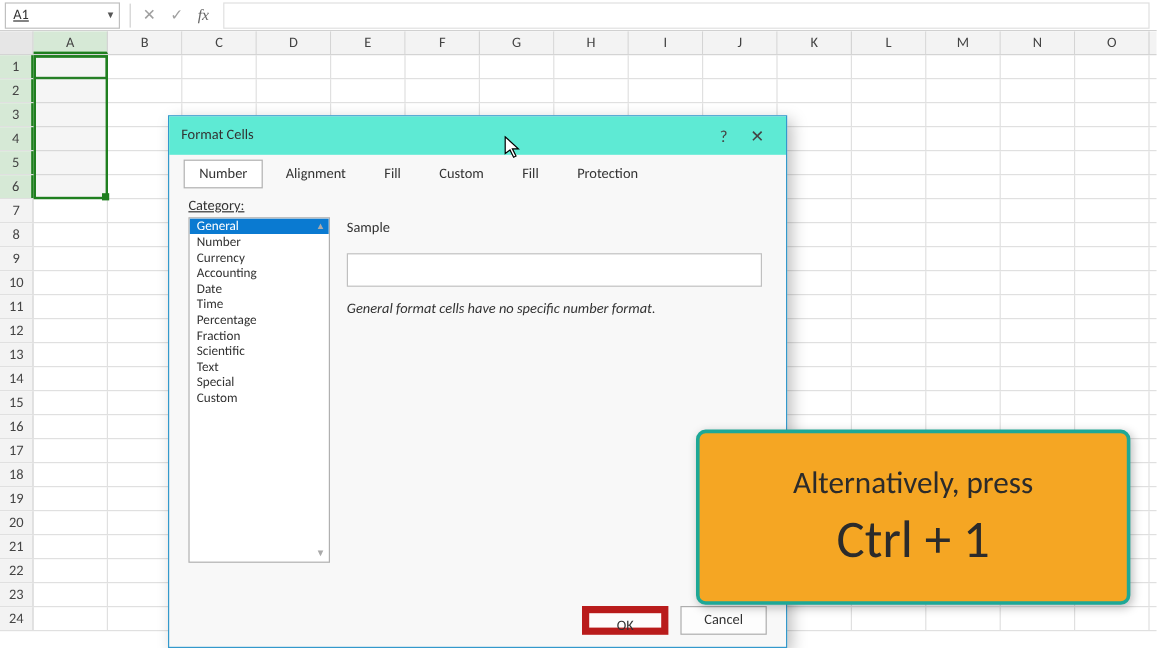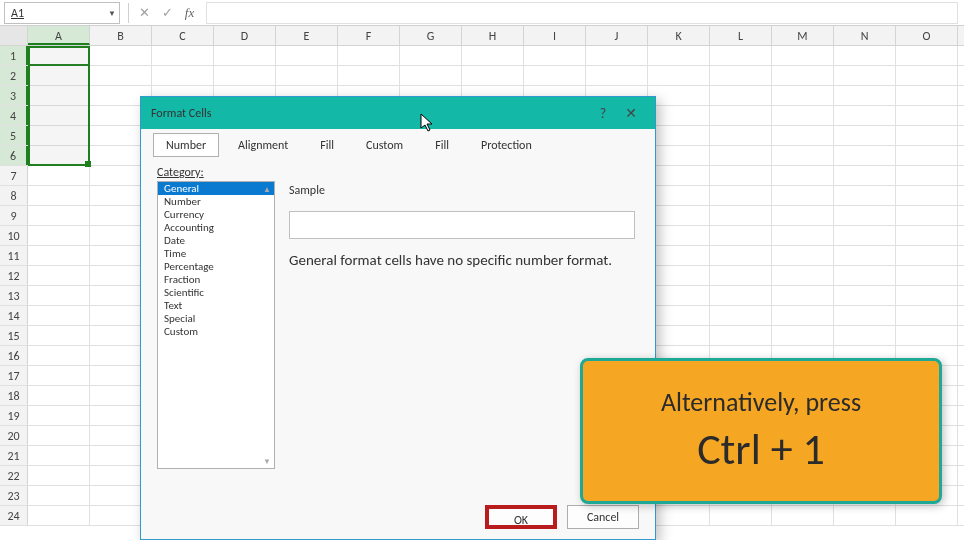--- a/index.html
+++ b/index.html
@@ -16,21 +16,21 @@
 
   
   .formula-bar {
     display: flex;
     align-items: center;
     height: 26px;
     border-bottom: 1px solid #d0d0d0;
     background: #fff;
   }
   .name-box {
-    width: 116px;
+    width: 96px;
     height: 22px;
     margin: 2px 4px;
     border: 1px solid #c0c0c0;
     display: flex;
     align-items: center;
     padding: 0 6px;
     font-size: 12px;
     position: relative;
     background: #fff;
     text-decoration: underline;
@@ -171,21 +171,21 @@
     display: flex;
     flex-direction: column;
   }
   .dialog-title {
     display: flex;
     align-items: center;
     height: 32px;
     padding: 0 10px;
     font-size: 12px;
     color: #333;
-    background: #14b8a6;
+    background: #5eead4;
   }
   .dialog-title .title-text { flex: 1; }
   .dialog-title .help, .dialog-title .close {
     width: 28px;
     text-align: center;
     font-size: 14px;
     color: #444;
     cursor: pointer;
   }
   .dialog-tabs {
@@ -250,39 +250,39 @@
   }
   .right-pane { flex: 1; }
   .sample-label { font-size: 12px; margin-bottom: 14px; margin-top: 2px;}
   .sample-box {
     width: 346px;
     height: 28px;
     border: 1px solid #c0c0c0;
     background: #fff;
     margin-bottom: 12px;
   }
-  .info-text { font-size: 15px; color: #333; }
+  .info-text { font-size: 12px; color: #333; font-style: italic; }
   .dialog-buttons {
     position: absolute;
     bottom: 10px;
     right: 16px;
     display: flex;
     gap: 10px;
   }
   .btn {
     min-width: 72px;
     height: 24px;
     font-size: 12px;
     text-align: center;
     line-height: 22px;
     border: 1px solid #adadad;
     background: #fdfdfd;
     cursor: pointer;
   }
-  .btn.primary { border: 4px solid #b91c1c; }
+  .btn.primary { border: 6px solid #b91c1c; }
 
   
   .cursor-arrow {
     position: absolute;
     left: 420px;
     top: 113px;
     z-index: 50;
     pointer-events: none;
   }
 

